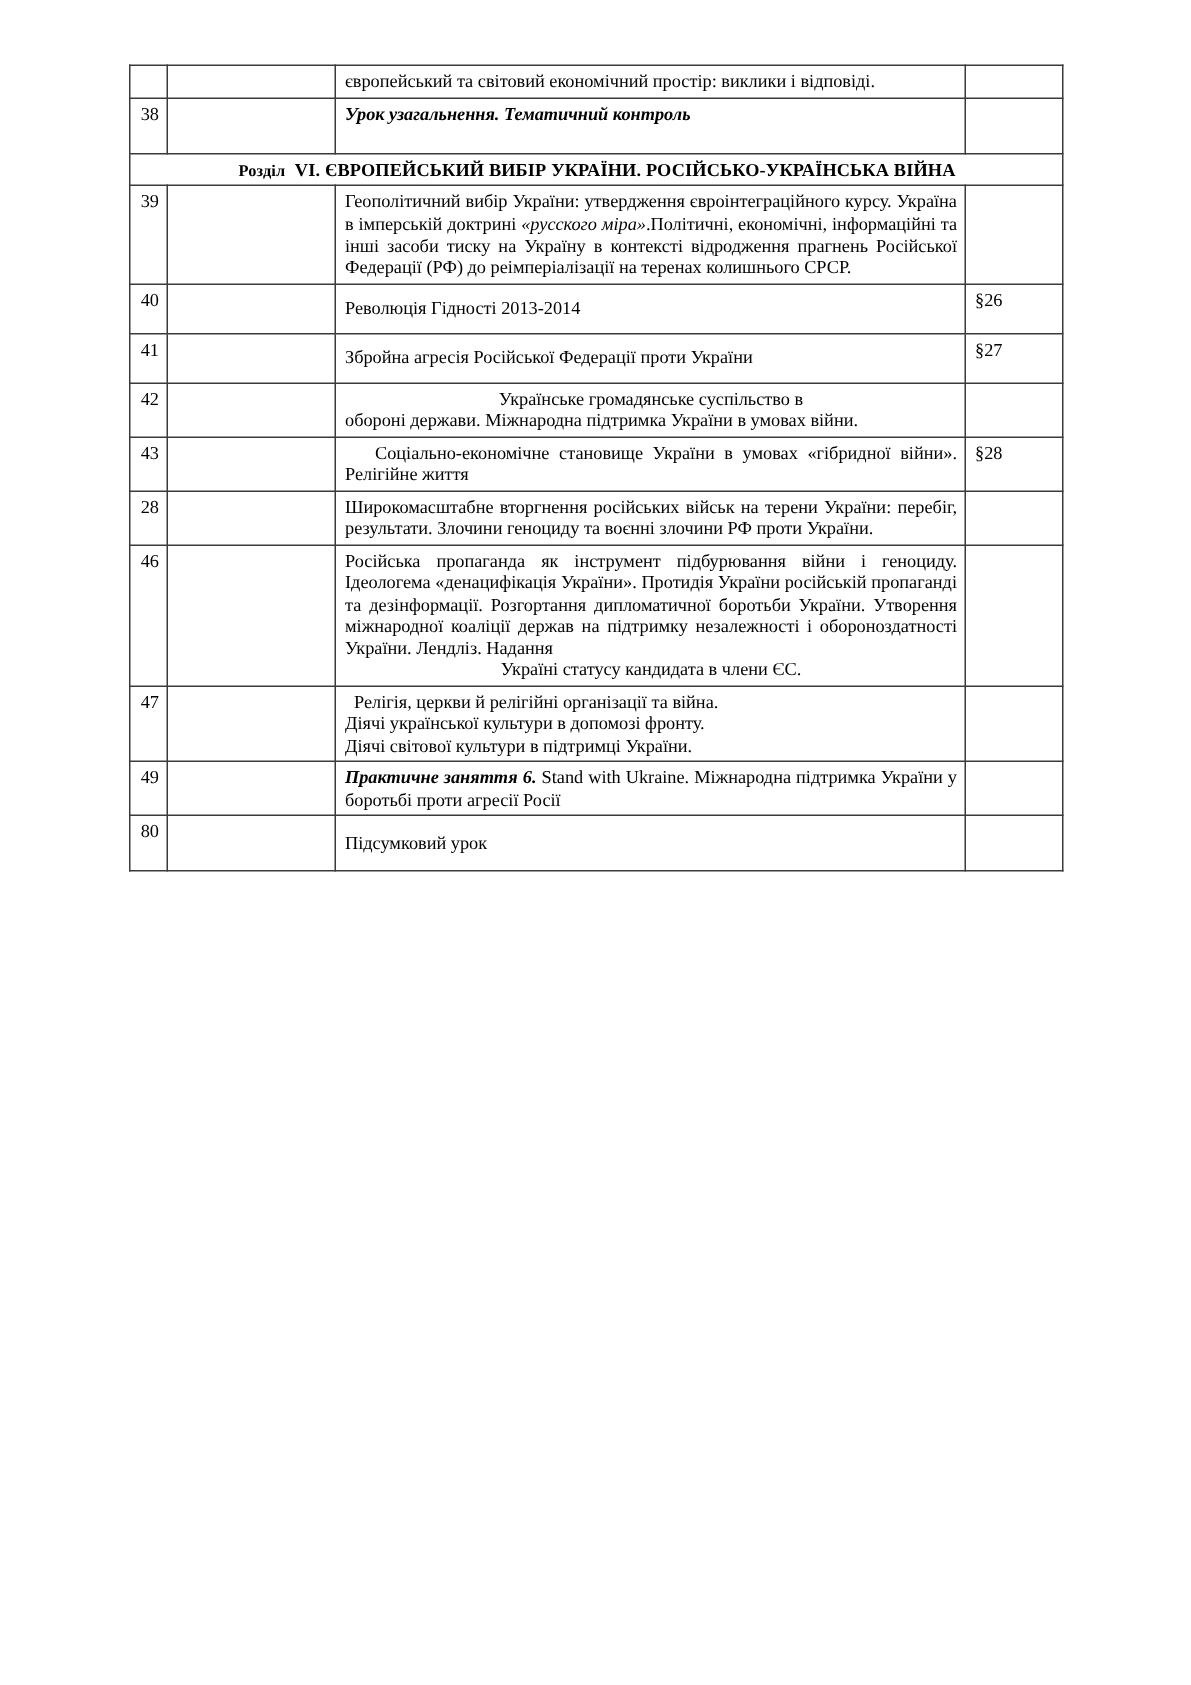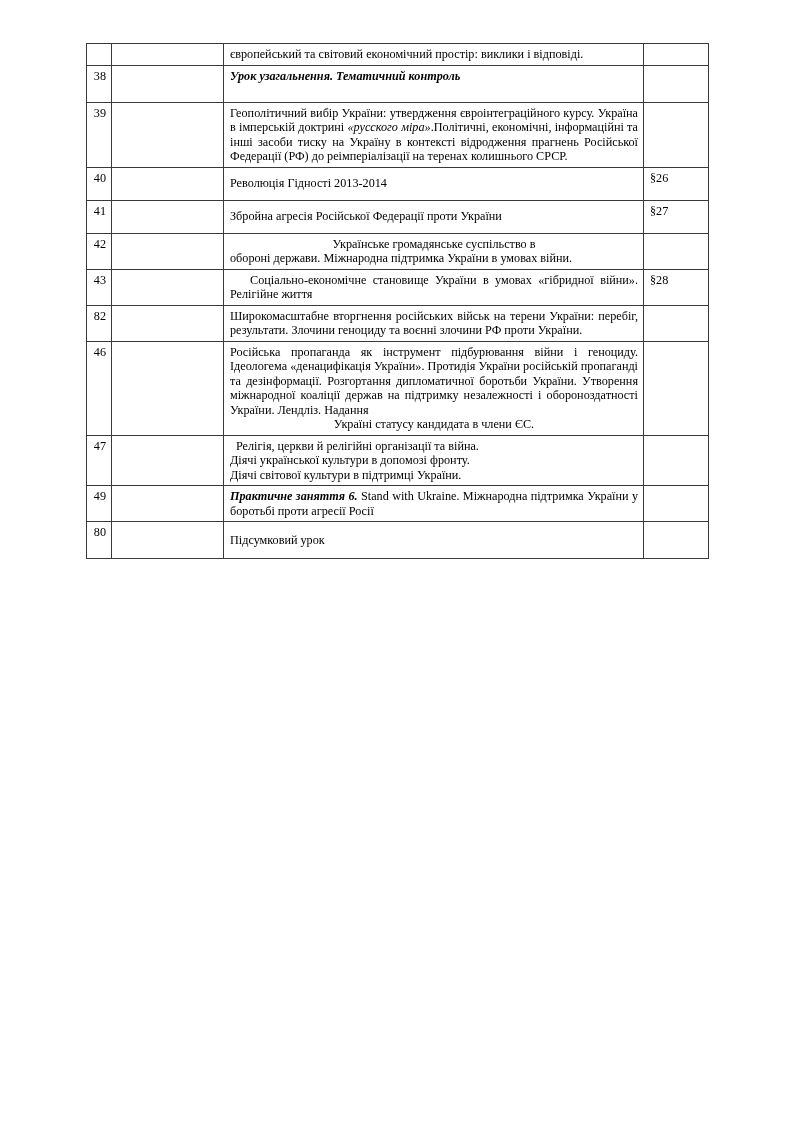--- a/index.html
+++ b/index.html
@@ -100,20 +100,23 @@
 
       <tr>
         <td class="num">38</td>
         <td class="date"></td>
         <td class="topic nojust" style="height:30px;">
           <span class="bi">Урок узагальнення. Тематичний контроль</span>
         </td>
         <td class="para"></td>
       </tr>
 
+      <tr>
+        <td class="section" colspan="4"><span class="sec-small">Розділ</span>&nbsp; <span>VI.</span> <span>ЄВРОПЕЙСЬКИЙ ВИБІР УКРАЇНИ. РОСІЙСЬКО-УКРАЇНСЬКА ВІЙНА</span></td>
+      </tr>
 
       <tr>
         <td class="num">39</td>
         <td class="date"></td>
         <td class="topic"><span>Геополітичний вибір України: утвердження євроінтеграційного курсу. Україна в імперській доктрині </span><span class="it">«русского міра»</span><span>.Політичні, економічні, інформаційні та інші засоби тиску на Україну в контексті відродження прагнень Російської Федерації (РФ) до реімперіалізації на теренах колишнього СРСР.</span></td>
         <td class="para"></td>
       </tr>
 
       <tr>
         <td class="num">40</td>
@@ -141,21 +144,21 @@
 
       <tr>
         <td class="num">43</td>
         <td class="date"></td>
         <td class="topic"><span class="indent"></span><span>Соціально-економічне становище України в умовах «гібридної війни». Релігійне життя</span></td>
         <td class="para">§28</td>
       </tr>
 
 
       <tr>
-        <td class="num">82</td>
+        <td class="num">28</td>
         <td class="date"></td>
         <td class="topic">Широкомасштабне вторгнення російських військ на терени України: перебіг, результати. Злочини геноциду та воєнні злочини РФ проти України.</td>
         <td class="para"></td>
       </tr>
 
       <tr>
         <td class="num">46</td>
         <td class="date"></td>
         <td class="topic">
             <span class="line">Російська пропаганда як інструмент підбурювання війни і геноциду. Ідеологема «денацифікація України». Протидія України російській пропаганді та дезінформації. Розгортання дипломатичної боротьби України. Утворення міжнародної коаліції держав на підтримку незалежності і обороноздатності України. Лендліз. Надання</span>

